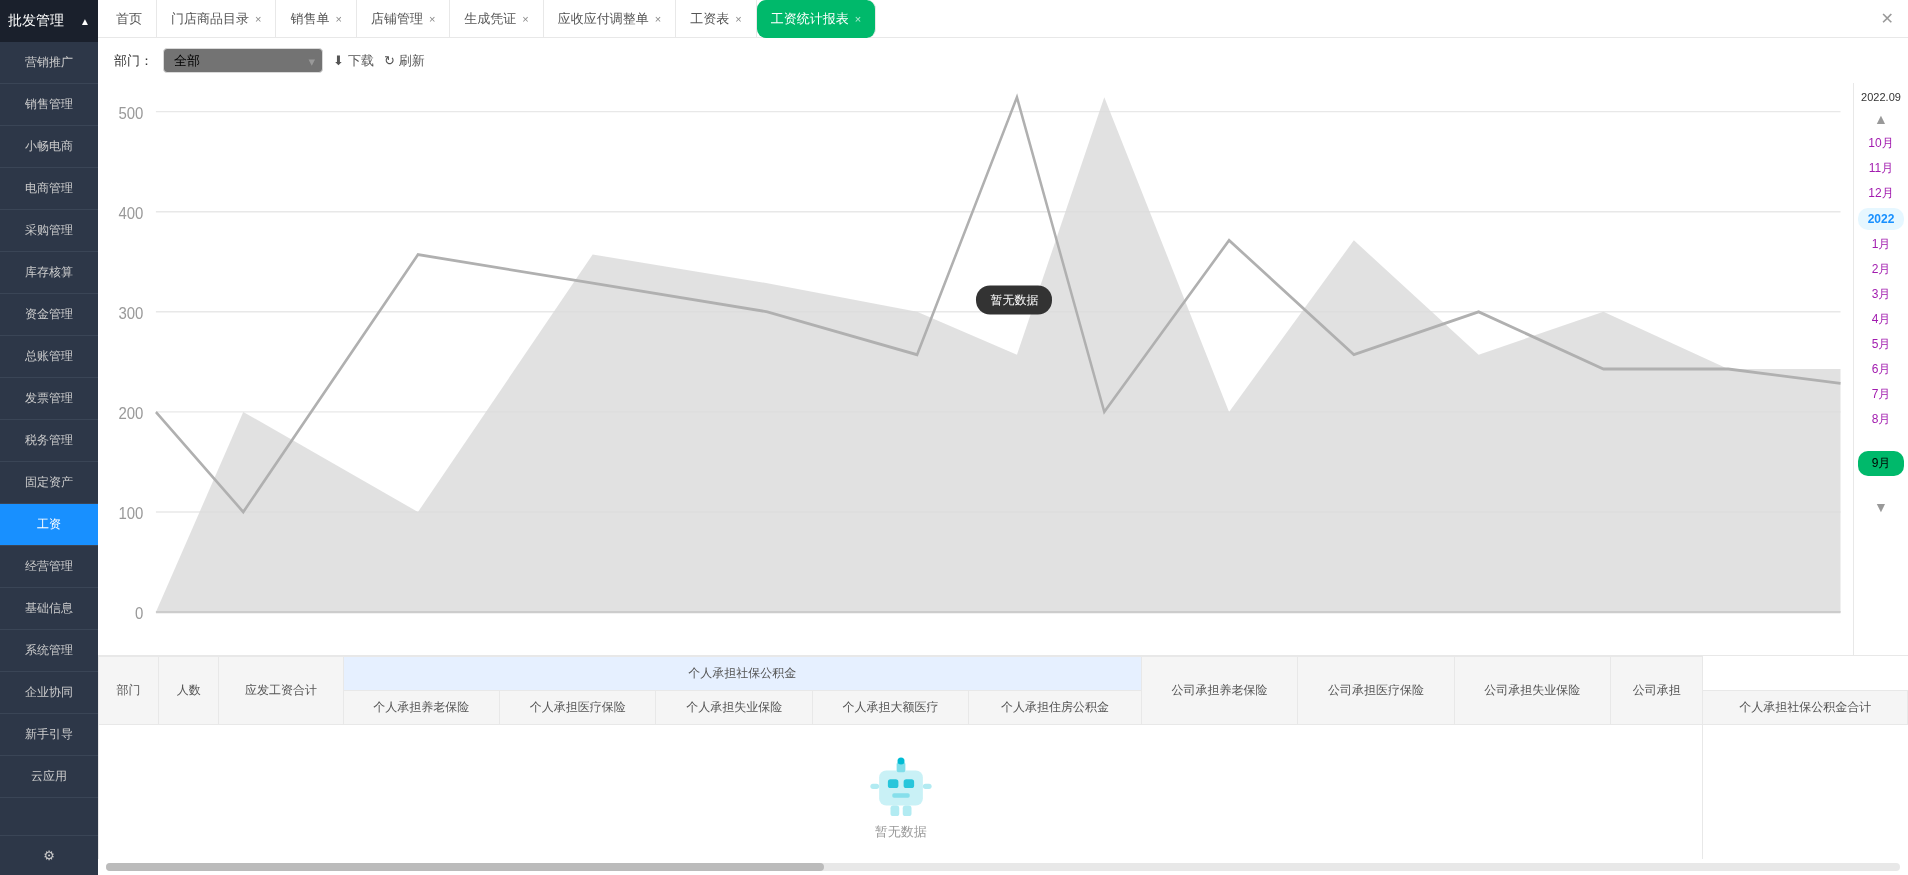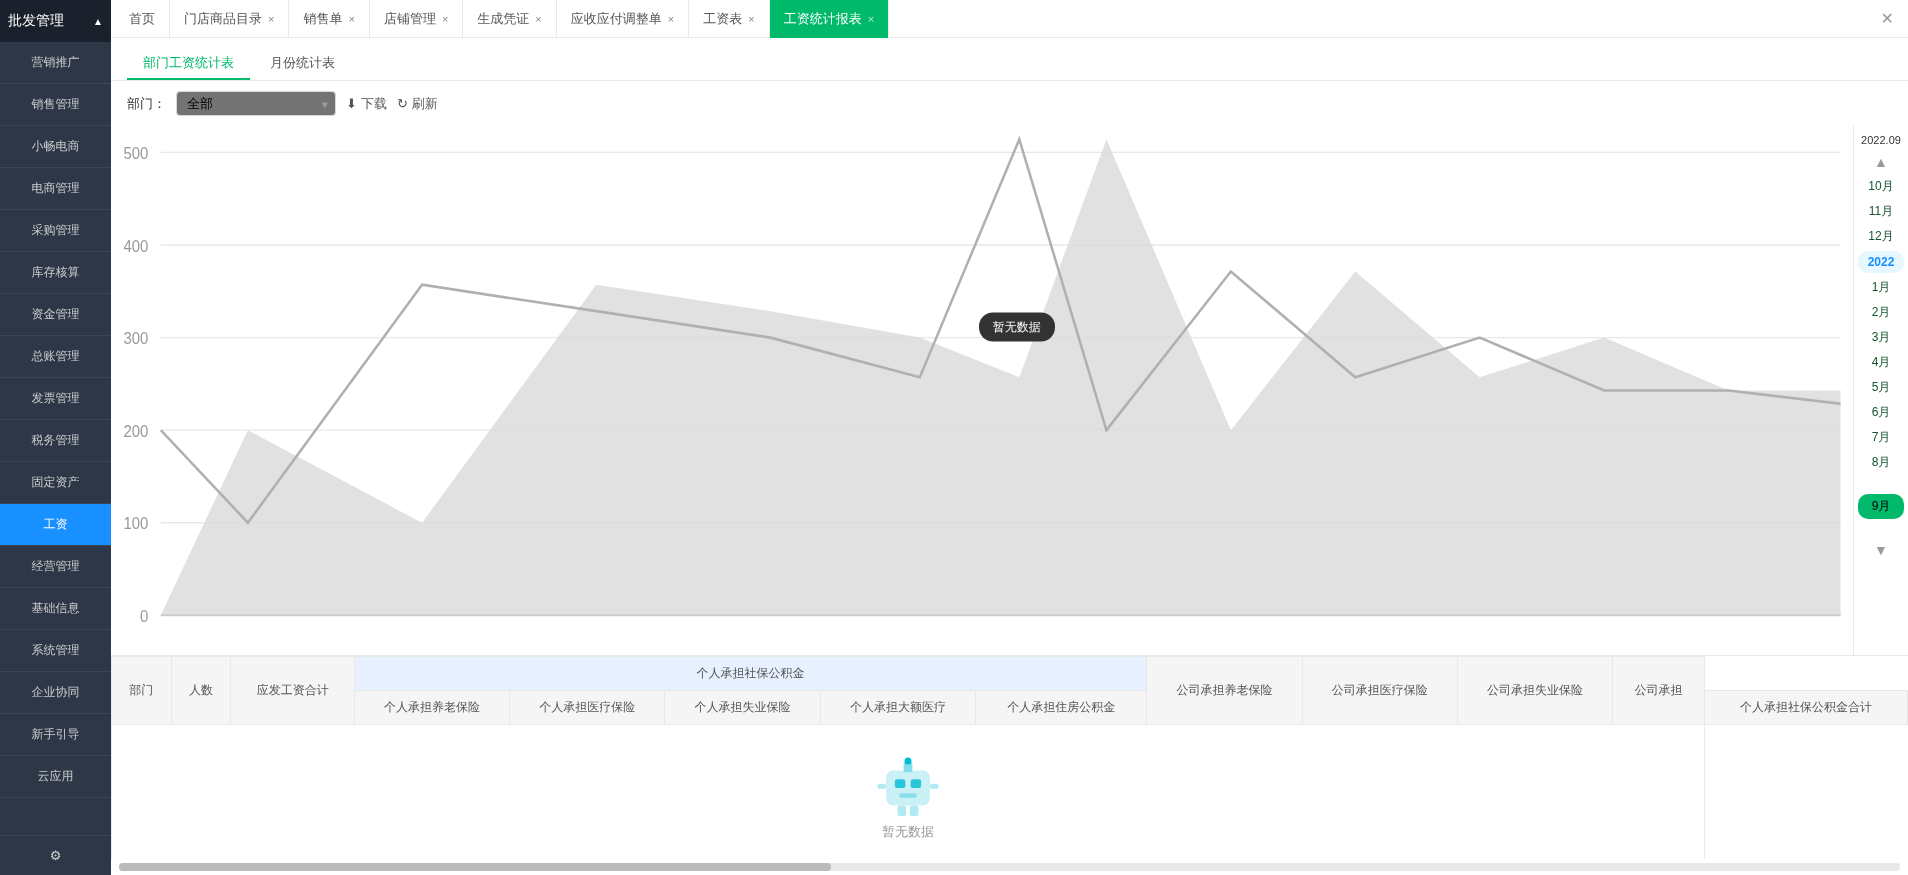--- a/index.html
+++ b/index.html
@@ -1,20 +1,20 @@
 <!DOCTYPE html>
 <html><head>
   <meta charset="utf-8">
   <style>
     * { box-sizing: border-box; margin: 0; padding: 0; }
     body { font-family: 'Microsoft YaHei', sans-serif; font-size: 13px; display: flex; height: 875px; overflow: hidden; background: #f0f2f5; }
 
     
     .sidebar {
-      width: 111px;
+      width: 98px;
       background: #2d3748;
       color: #ccc;
       display: flex;
       flex-direction: column;
       height: 100%;
       flex-shrink: 0;
     }
     .sidebar-header {
       background: #1a202c;
       color: #fff;
@@ -62,21 +62,21 @@
       align-items: center;
       padding: 0 14px;
       height: 38px;
       font-size: 13px;
       color: #555;
       border-right: 1px solid #e8e8e8;
       cursor: pointer;
       white-space: nowrap;
       gap: 6px;
     }
-    .tab.active { background: #00b96b; color: #fff; }
+    .tab.active { background: #00b96b; color: #fff; border-radius: 9px; }
     .tab .close-btn { font-size: 11px; opacity: 0.7; }
     .tab.active .close-btn { color: #fff; }
     .tabs-close-all {
       margin-left: auto;
       padding: 0 10px;
       cursor: pointer;
       color: #999;
       font-size: 16px;
     }
 
@@ -155,20 +155,21 @@
     .chart-area {
       flex: 1;
       display: flex;
       min-height: 0;
       position: relative;
     }
     .chart-main {
       flex: 1;
       position: relative;
       overflow: hidden;
+      margin-left: 8px;
     }
     .chart-svg {
       width: 100%;
       height: 100%;
     }
     .no-data-tooltip {
       position: absolute;
       top: 38%;
       left: 52%;
       transform: translate(-50%, -50%);
@@ -204,21 +205,21 @@
       cursor: pointer;
       color: #999;
       padding: 4px;
       font-size: 14px;
     }
     .timeline-item {
       padding: 4px 0;
       cursor: pointer;
       text-align: center;
       width: 100%;
-      color: #14532d;
+      color: #a21caf;
     }
     .timeline-item.year-label {
       background: #e6f7ff;
       color: #1890ff;
       font-weight: bold;
       border-radius: 10px;
       margin: 2px 4px;
       width: calc(100% - 8px);
     }
     .timeline-item.active {
@@ -361,26 +362,20 @@
         <div class="tab active">
           <span>工资统计报表</span>
           <span class="close-btn">×</span>
         </div>
       </div>
     <div class="tabs-close-all">✕</div>
   </div>
 
   <div class="content">
 
-    <div class="sub-tabs">
-      <div id="sub-tabs-container" style="display:flex;gap:4px;">
-          <div class="sub-tab active">部门工资统计表</div>
-          <div class="sub-tab">月份统计表</div>
-        </div>
-    </div>
 
     <div class="toolbar">
       <div class="toolbar-left">
         <span class="dept-label">部门：</span>
         <div class="select-wrapper">
           <select class="dept-select">
             <option>全部</option>
           </select>
         </div>
       </div>

